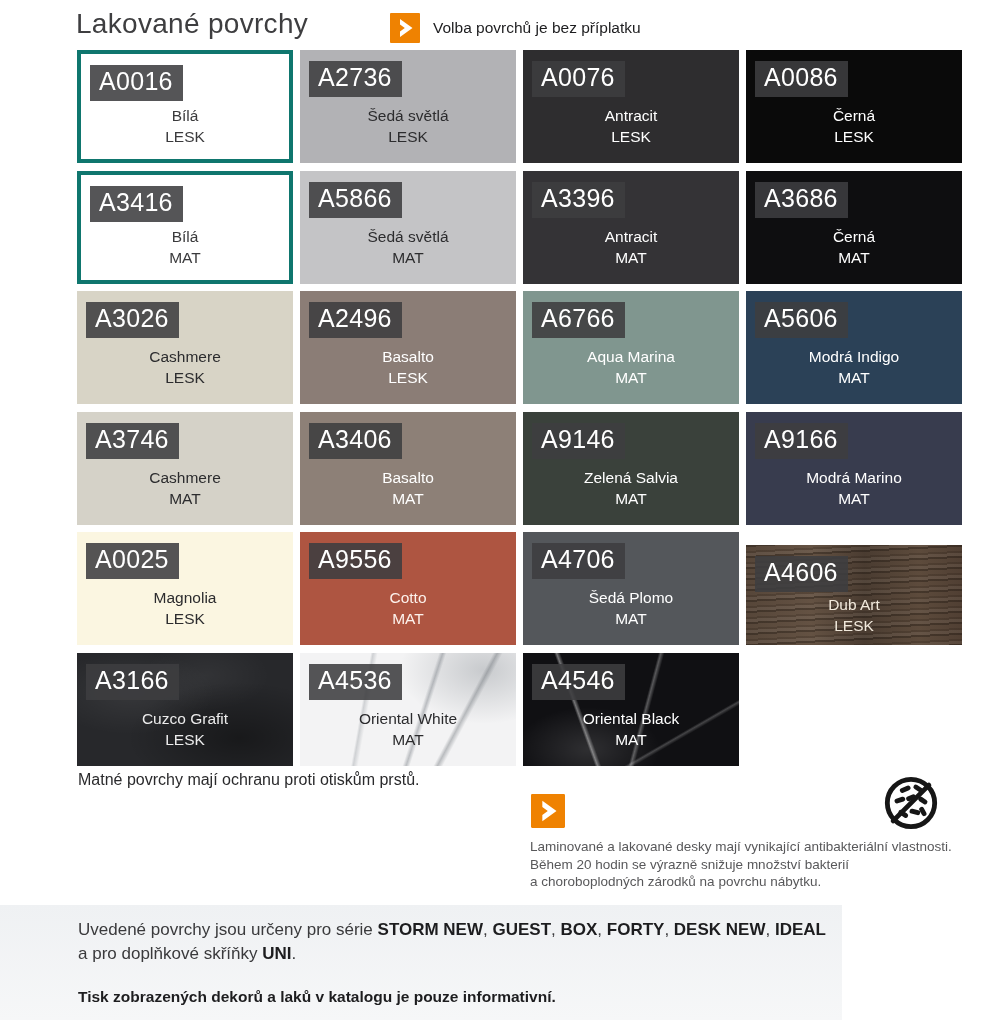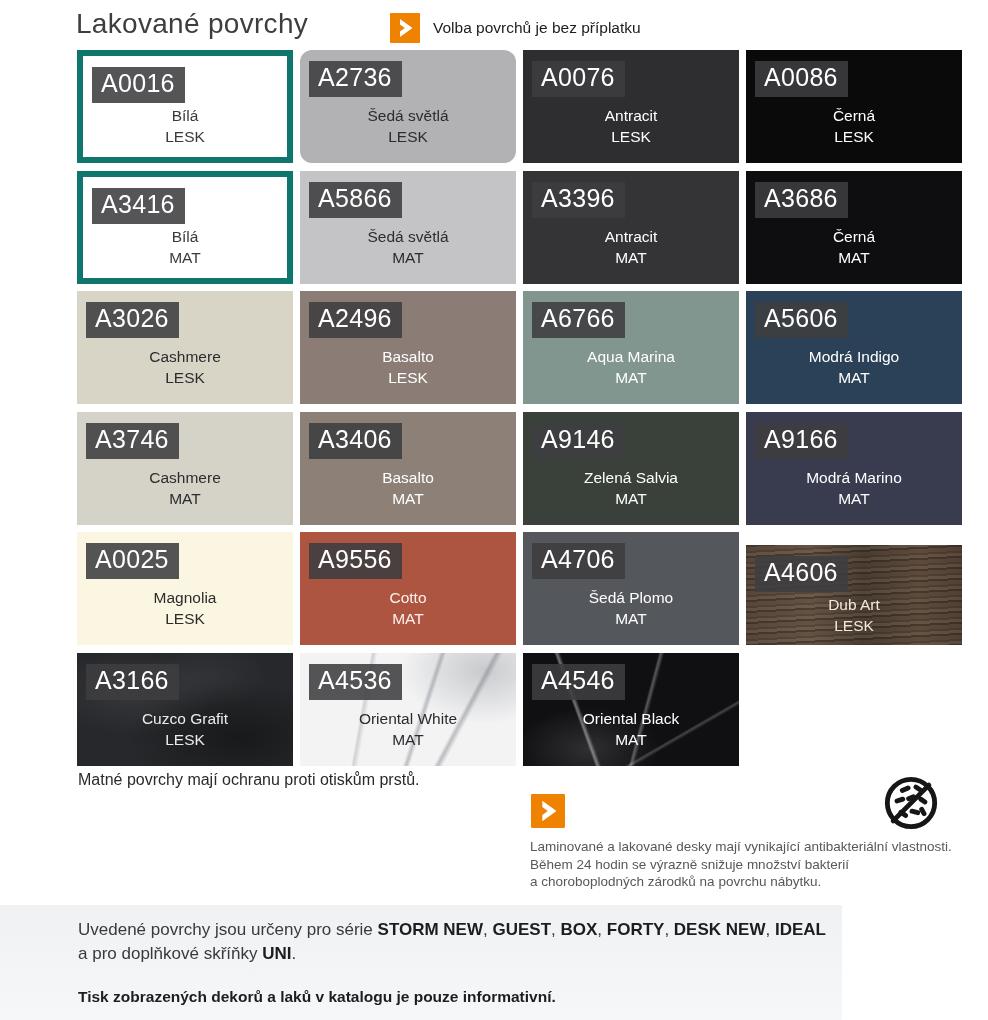--- a/index.html
+++ b/index.html
@@ -16,21 +16,21 @@
   #top-note{left:390px;top:13px;display:flex;align-items:center;gap:13px;}
   #top-note .note-text{font-size:15.5px;color:#1d1d1f;}
 
   
   #grid{
     left:77px;top:50px;width:885px;
     display:grid;grid-template-columns:repeat(4,216px);
     grid-auto-rows:113px;column-gap:7px;row-gap:7.5px;
   }
   .swatch{position:relative;box-sizing:border-box;}
-  .swatch.bordered{border:6px solid #0f766e;}
+  .swatch.bordered{border:4px solid #0f766e;}
   .code{
     position:absolute;top:11px;left:9px;
     padding:1px 10px 5px 9px;font-size:25px;line-height:30px;
     color:#ffffff;letter-spacing:.3px;
   }
   .names{
     position:absolute;left:0;right:0;top:47px;bottom:8px;
     display:flex;flex-direction:column;align-items:center;justify-content:center;
     gap:2px;text-align:center;
   }
@@ -104,21 +104,21 @@
 </div>
 
 <div class="abs" id="grid">
     <div class="swatch bordered" style="background: rgb(255, 255, 255); color: rgb(58, 58, 60);">
       <div class="code" style="background: rgba(62, 62, 64, 0.88);">A0016</div>
       <div class="names">
         <div class="nm">Bílá</div>
         <div class="fin">LESK</div>
       </div>
     </div>
-    <div class="swatch" style="background: rgb(178, 178, 181); color: rgb(44, 44, 46); border-radius: 12px;">
+    <div class="swatch" style="background: rgb(178, 178, 181); color: rgb(44, 44, 46);">
       <div class="code" style="background: rgba(62, 62, 64, 0.88);">A2736</div>
       <div class="names">
         <div class="nm">Šedá světlá</div>
         <div class="fin">LESK</div>
       </div>
     </div>
     <div class="swatch" style="background: rgb(46, 45, 47); color: rgb(255, 255, 255);">
       <div class="code" style="background: rgba(62, 62, 64, 0.88);">A0076</div>
       <div class="names">
         <div class="nm">Antracit</div>
@@ -287,19 +287,19 @@
     <line x1="27.5" y1="25.5" x2="32.5" y2="23.5"></line>
     <line x1="40" y1="26" x2="44.5" y2="29"></line>
     <line x1="19.5" y1="39.5" x2="24.5" y2="43"></line>
     <line x1="31" y1="38.5" x2="37" y2="40"></line>
     <line x1="41" y1="36.5" x2="43.5" y2="41"></line>
     <line x1="11.5" y1="48.5" x2="48.5" y2="11.5"></line>
   </svg>
 </span>
 
 <div class="abs" id="antibak-text">Laminované a lakované desky mají vynikající antibakteriální vlastnosti.
-Během 24 hodin se výrazně snižuje množství bakterií
+Během 20 hodin se výrazně snižuje množství bakterií
 a choroboplodných zárodků na povrchu nábytku.</div>
 
 <div class="abs" id="footer-box" style="background: linear-gradient(rgb(239, 241, 243), rgb(246, 247, 248));">
   <p id="series-note">Uvedené povrchy jsou určeny pro série <b>STORM NEW</b>, <b>GUEST</b>, <b>BOX</b>, <b>FORTY</b>, <b>DESK NEW</b>, <b>IDEAL</b><br>a pro doplňkové skříňky <b>UNI</b>.</p>
   <p id="disclaimer">Tisk zobrazených dekorů a laků v katalogu je pouze informativní.</p>
 </div>
 
 </body></html>

